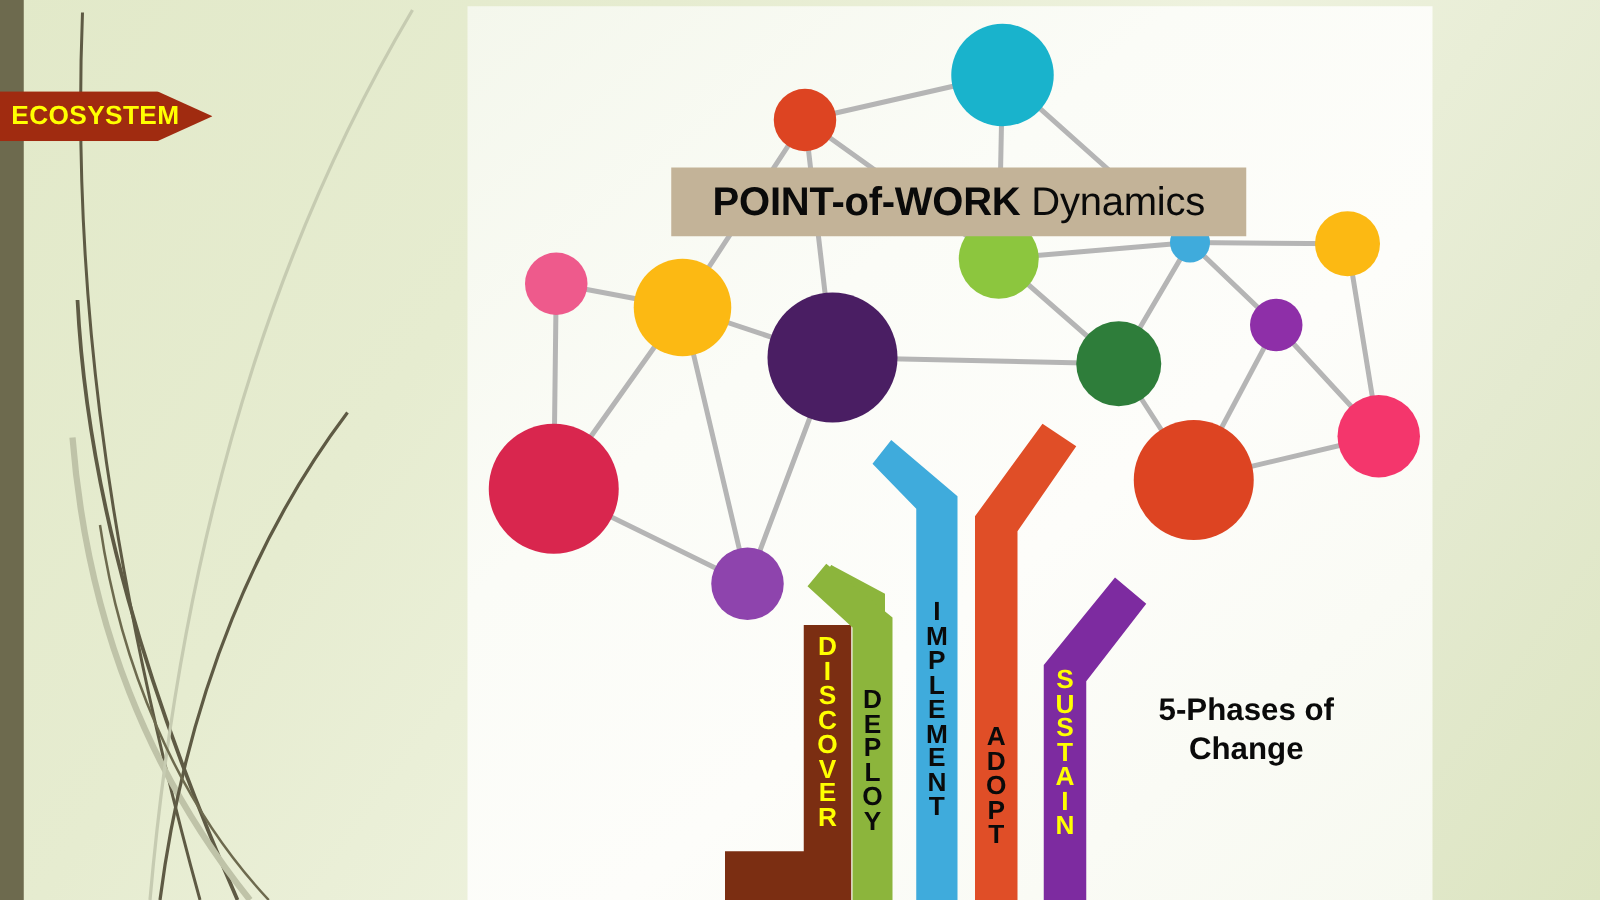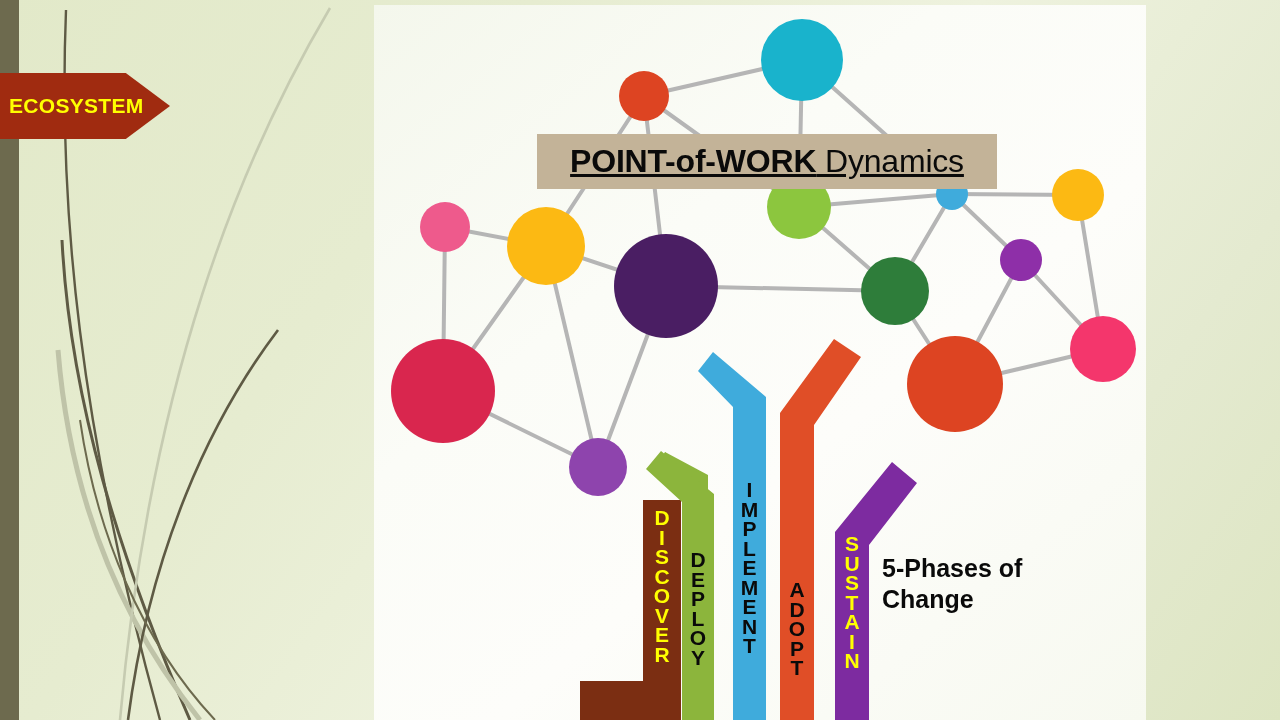--- a/index.html
+++ b/index.html
@@ -49,21 +49,21 @@
     background: linear-gradient(140deg, #f4f7ec 0%, #fbfcf7 35%, #fdfdfa 60%, #f7f9f0 100%);
     overflow: hidden;
   }
 
   
   #ecosystem-banner {
     position: absolute;
     left: 0;
     top: 73px;
     width: 170px;
-    height: 66px;
+    height: 40px;
     background: #a02b10;
     -webkit-clip-path: polygon(0 0, 74% 0, 100% 50%, 74% 100%, 0 100%);
     clip-path: polygon(0 0, 74% 0, 100% 50%, 74% 100%, 0 100%);
     display: flex;
     align-items: center;
   }
   #ecosystem-label {
     color: #ffff00;
     font-size: 21px;
     font-weight: bold;
@@ -91,21 +91,20 @@
     background: #c3b398;
     display: flex;
     align-items: center;
     justify-content: center;
   }
   #title-text {
     font-size: 32px;
     color: #0a0a0a;
     white-space: nowrap;
     letter-spacing: -0.2px;
-    text-decoration: underline;
   }
   #title-text b { font-weight: bold; }
 
   
   #arrows {
     position: absolute;
     left: 0;
     top: 0;
     width: 772px;
     height: 715px;
@@ -121,20 +120,21 @@
     white-space: pre-line;
     pointer-events: none;
   }
 
   
   #caption {
     position: absolute;
     left: 508px;
     top: 548px;
     width: 230px;
+    text-align: center;
     font-size: 25px;
     font-weight: bold;
     color: #0a0a0a;
     line-height: 1.22;
   }
 </style>
 </head>
 <body>
 
 <div id="slide">

